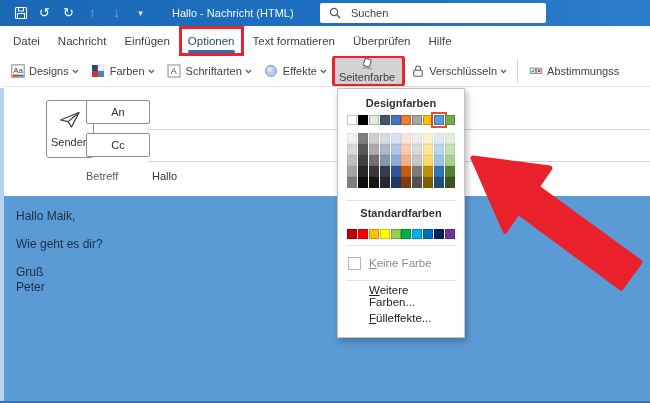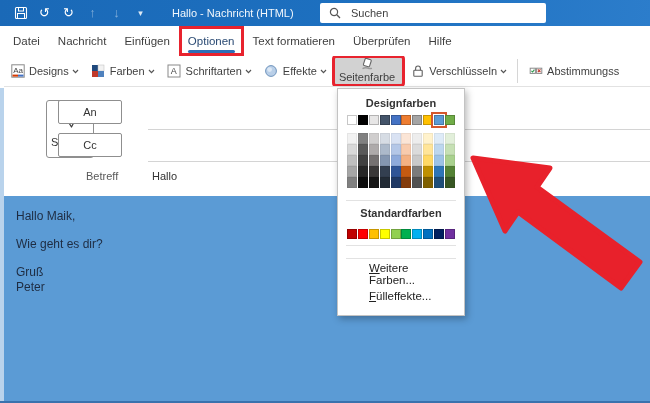--- a/index.html
+++ b/index.html
@@ -44,21 +44,21 @@
   .rbtn .chev{display:flex;}
   .rbtn.pressed{background:#d2d2d2;}
   .rbtn.boxed{outline:3px solid var(--hl);outline-offset:-1px;flex-direction:column;}
   .rsep{width:1px;height:24px;background:#d6d6d6;margin:0 4px;flex:none;}
 
   
   .compose{position:absolute;left:4px;top:88px;right:0;height:108px;background:#fff;}
   .send-btn{position:absolute;left:10px;top:12px;width:48px;height:58px;background:#fff;
     border:1px solid #8f8f8f;border-radius:3px;display:flex;flex-direction:column;align-items:center;
     justify-content:center;gap:5px;font-size:11px;color:#333;font-family:"Liberation Sans",sans-serif;margin-left:32px;}
-  .an-btn,.cc-btn{position:absolute;left:54px;width:64px;height:24px;background:#fff;
+  .an-btn,.cc-btn{position:absolute;left:82px;width:64px;height:24px;background:#fff;
     border:1px solid #8f8f8f;border-radius:2px;font-size:11px;color:#333;
     font-family:"Liberation Sans",sans-serif;}
   .an-btn{top:12px;}
   .cc-btn{top:45px;}
   .fline{position:absolute;left:144px;right:0;height:1px;background:#d4d4d4;}
   .fline.l1{top:41px;}
   .fline.l2{top:73px;}
   .subject-label{position:absolute;left:82px;top:82px;font-size:11px;color:#595959;}
   .subject-value{position:absolute;left:142px;top:82px;font-size:11px;color:#333;margin-left:6px;}
 
@@ -365,20 +365,24 @@
         <div class="swatch" style="background: rgb(255, 255, 0);"></div>
         <div class="swatch" style="background: rgb(146, 208, 80);"></div>
         <div class="swatch" style="background: rgb(0, 176, 80);"></div>
         <div class="swatch" style="background: rgb(0, 176, 240);"></div>
         <div class="swatch" style="background: rgb(0, 112, 192);"></div>
         <div class="swatch" style="background: rgb(0, 32, 96);"></div>
         <div class="swatch" style="background: rgb(112, 48, 160);"></div>
       </div>
     <div class="dd-sep"></div>
     <div class="dd-menu">
+        <div class="dd-item dim">
+          <span class="mini-swatch"></span>
+          <span class="dd-text"><span class="u">K</span>eine Farbe</span>
+        </div>
         <div class="dd-sep"></div>
         <div class="dd-item indent">
           <span class="dd-text"><span class="u">W</span>eitere Farben...</span>
         </div>
         <div class="dd-item indent">
           <span class="dd-text"><span class="u">F</span>ülleffekte...</span>
         </div>
       </div>
   </div>
 

